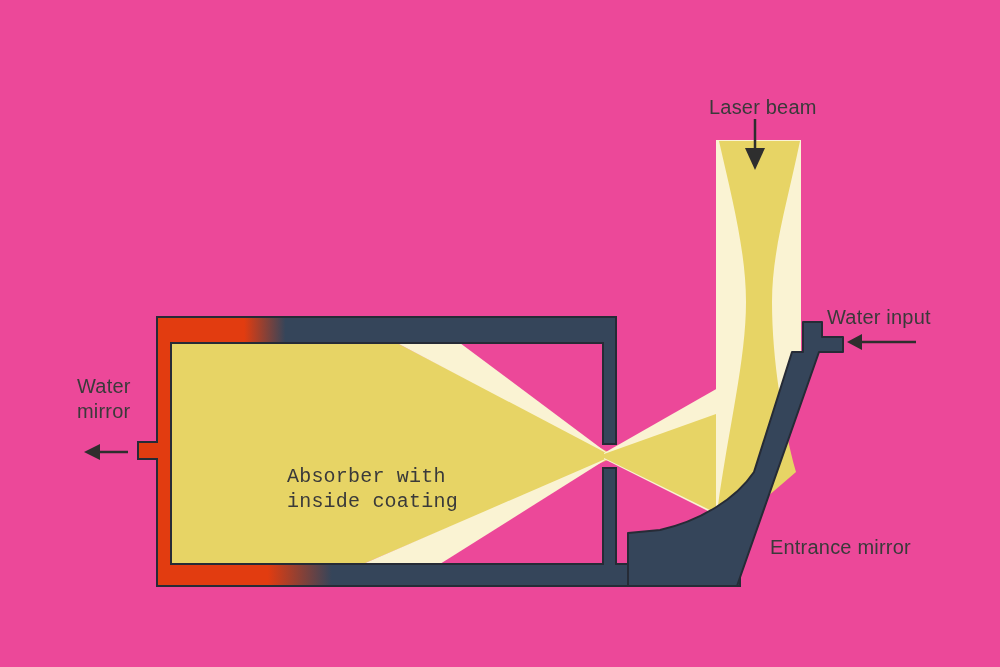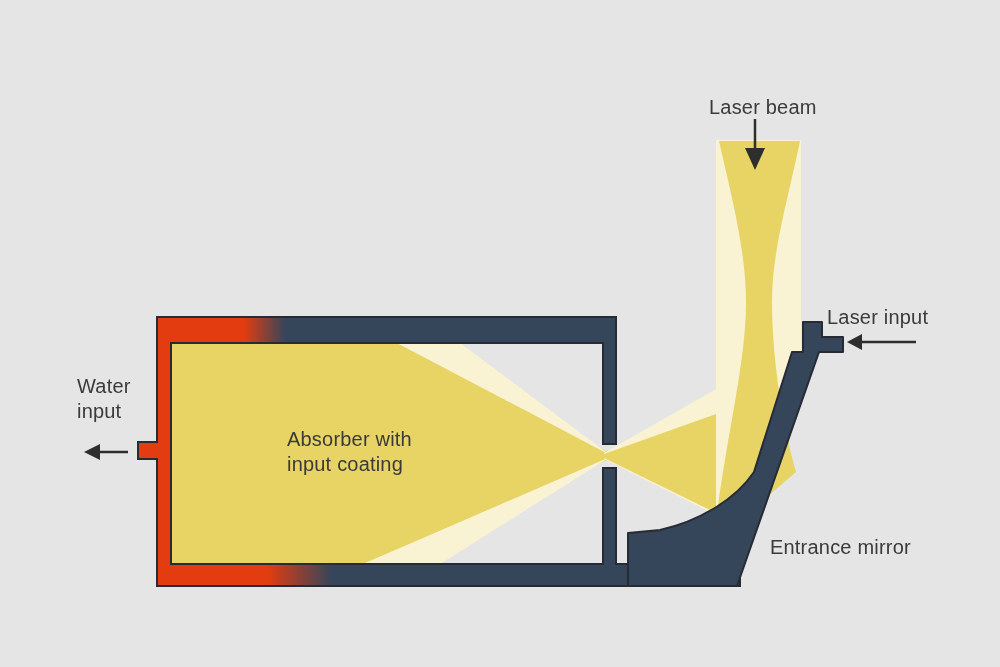--- a/index.html
+++ b/index.html
@@ -1,17 +1,17 @@
 <!DOCTYPE html>
 <html><head>
 <meta charset="utf-8">
 <style>
   html,body{margin:0;padding:0;background:#ffffff;}
   .stage{
-    position:relative;width:1000px;height:667px;background:#e5e5e5;
+    position:relative;width:1000px;height:667px;background:#ec4899;
     font-family:"Liberation Sans",sans-serif;overflow:hidden;
   }
   .stage svg{position:absolute;left:0;top:0;}
   .label{
     position:absolute;color:#3a3a3a;font-size:20px;line-height:25px;
     white-space:nowrap;letter-spacing:0.2px;
   }
 </style>
 </head>
 <body>
@@ -74,27 +74,27 @@
     </g>
 
     <g>
       <line x1="128" y1="452" x2="99" y2="452" stroke-width="2.5" stroke="#2e2e2e"></line>
       <polygon points="100,444 100,460 84,452" fill="#2e2e2e"></polygon>
     </g>
   </svg>
 
   <div class="label" style="left:709px;top:95px;">Laser beam</div>
 
-  <div class="label" style="left:827px;top:305px;">Laser input</div>
+  <div class="label" style="left:827px;top:305px;">Water input</div>
 
   <div class="label" style="left:77px;top:374px;">
     <div>Water</div>
-    <div>input</div>
+    <div>mirror</div>
   </div>
 
-  <div class="label" style="left:287px;top:427px;">
+  <div class="label" style="left:287px;top:464px;font-family:Liberation Mono, monospace;">
     <div>Absorber with</div>
-    <div>input coating</div>
+    <div>inside coating</div>
   </div>
 
   <div class="label" style="left:770px;top:535px;text-align:center;">Entrance mirror</div>
 
 </div>
 
 </body></html>

